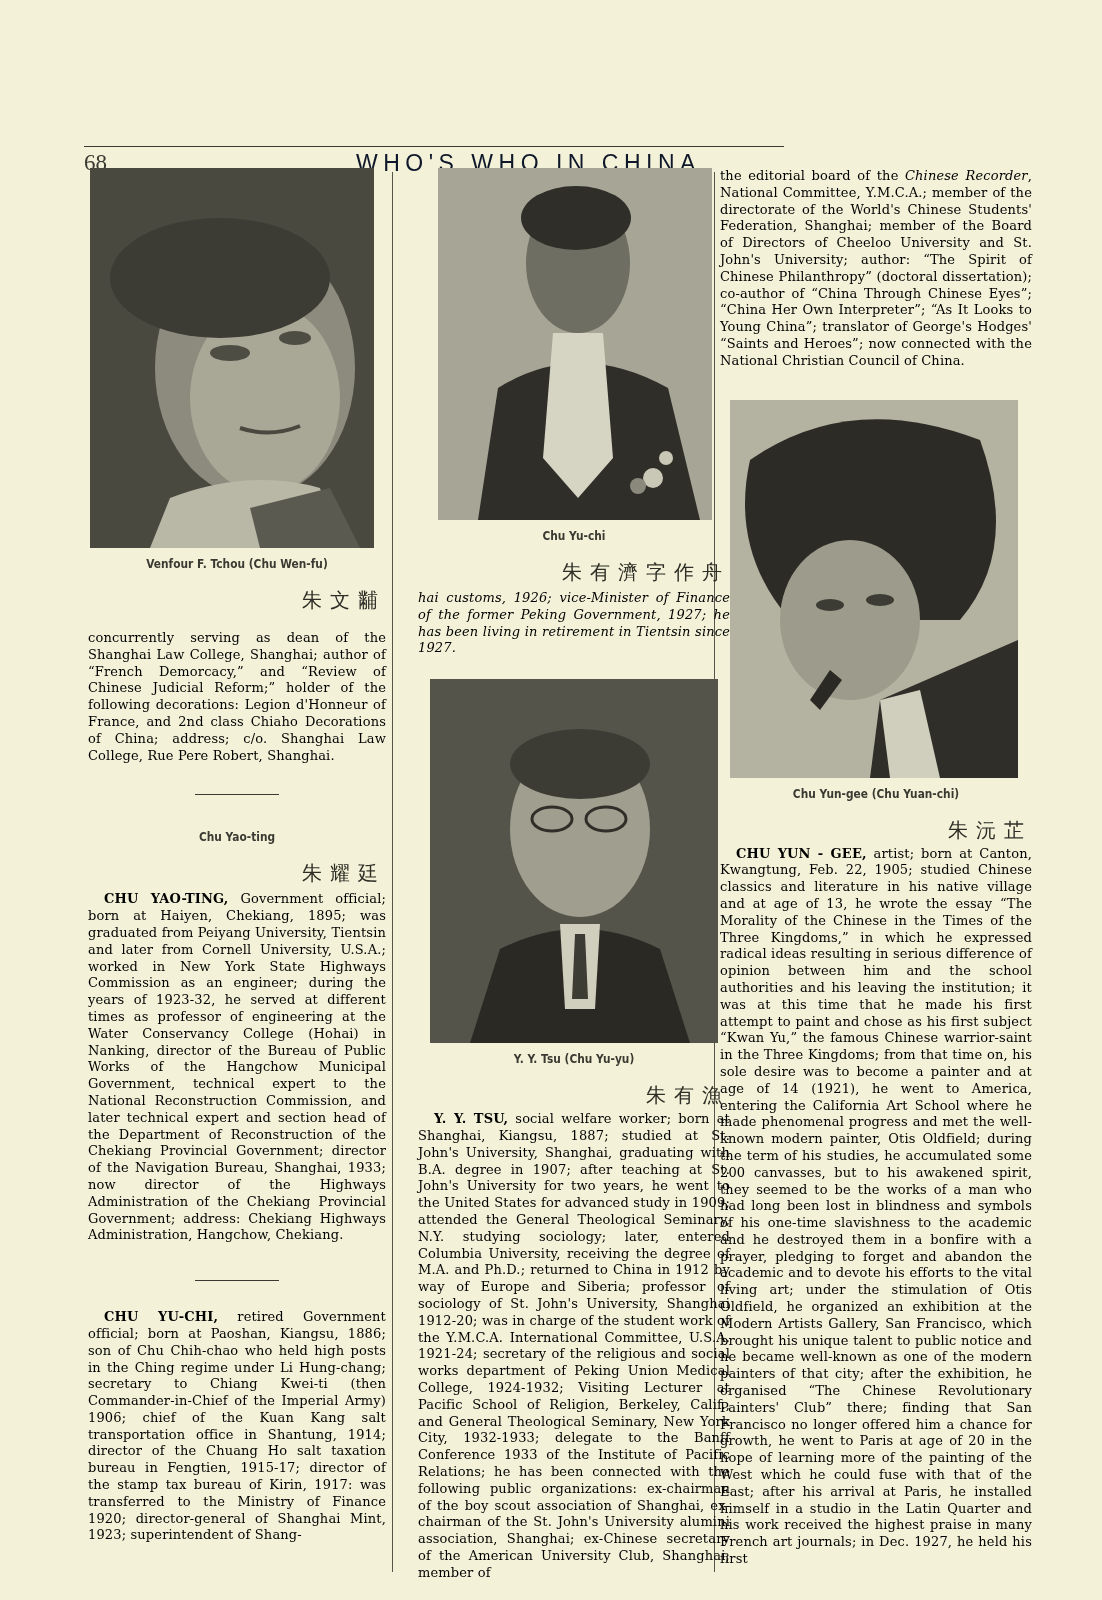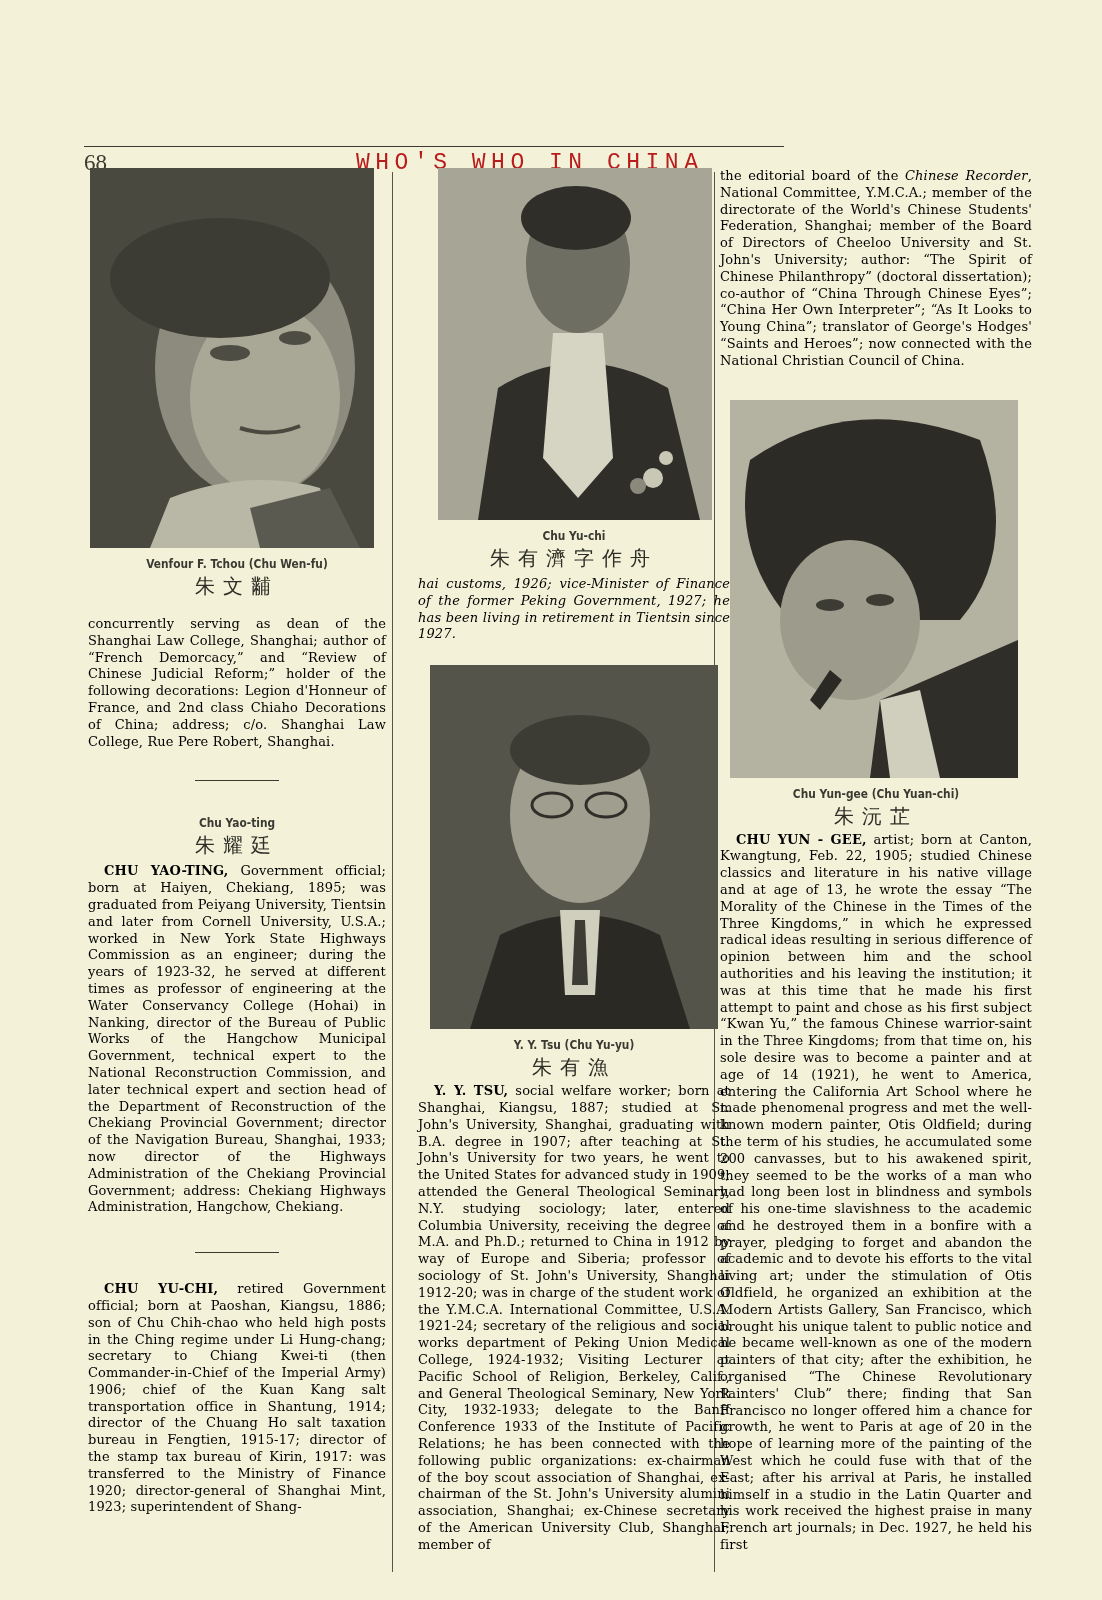--- a/index.html
+++ b/index.html
@@ -14,21 +14,21 @@
   .page { position: absolute; inset: 0; }
   .header {
     position: absolute; left: 84px; top: 112px; width: 690px; height: 34px; margin-top: 36px;
   }
   .page-num {
     position: absolute; left: 0; top: 2px;
     font-family: "Liberation Serif", serif; font-size: 23px; color: #3a3a32;
   }
   .running-title {
     position: absolute; left: 272px; top: 2px;
-    font-family: Liberation Mono, monospace; font-size: 23px; letter-spacing: 5.5px; color: #b91c1c;
+    font-family: Liberation Sans, sans-serif; font-size: 23px; letter-spacing: 5.5px; color: #0f172a;
   }
   .header-rule {
     position: absolute; left: 84px; top: 146px; width: 700px; height: 0;
     border-top: 1.5px solid #3a3a32;
   }
   .col { position: absolute; }
   .col1 { left: 88px; top: 168px; width: 298px; }
   .col2 { left: 418px; top: 168px; width: 312px; }
   .col3 { left: 720px; top: 168px; width: 312px; }
   .vrule { position: absolute; width: 0; border-left: 1px solid #55554a; }
@@ -37,22 +37,22 @@
     background: #6b6a5e;
   }
   .photo svg { display: block; width: 100%; height: 100%; }
   .caption {
     text-align: center;
     font-family: "DejaVu Sans", "Liberation Sans", sans-serif;
     font-weight: bold; font-size: 12.5px; color: #3a3a32;
     margin-top: 8px; transform: scaleX(0.85);
   }
   .hanzi {
-    text-align: center; font-size: 20px; letter-spacing: 8px; color: #2e2e27;
-    margin-top: 2px; font-family: "DejaVu Sans", sans-serif;
+    text-align: right; font-size: 20px; letter-spacing: 8px; color: #2e2e27;
+    margin-top: 16px; font-family: "DejaVu Sans", sans-serif;
   }
   .body-text {
     font-family: "DejaVu Serif", "Liberation Serif", serif;
     font-size: 13px; line-height: 16.8px;
     text-align: justify; color: #000000;
     letter-spacing: 0.15px;
   }
   .body-text b { font-weight: bold; }
   .indent { text-indent: 16px; }
   .sep {

